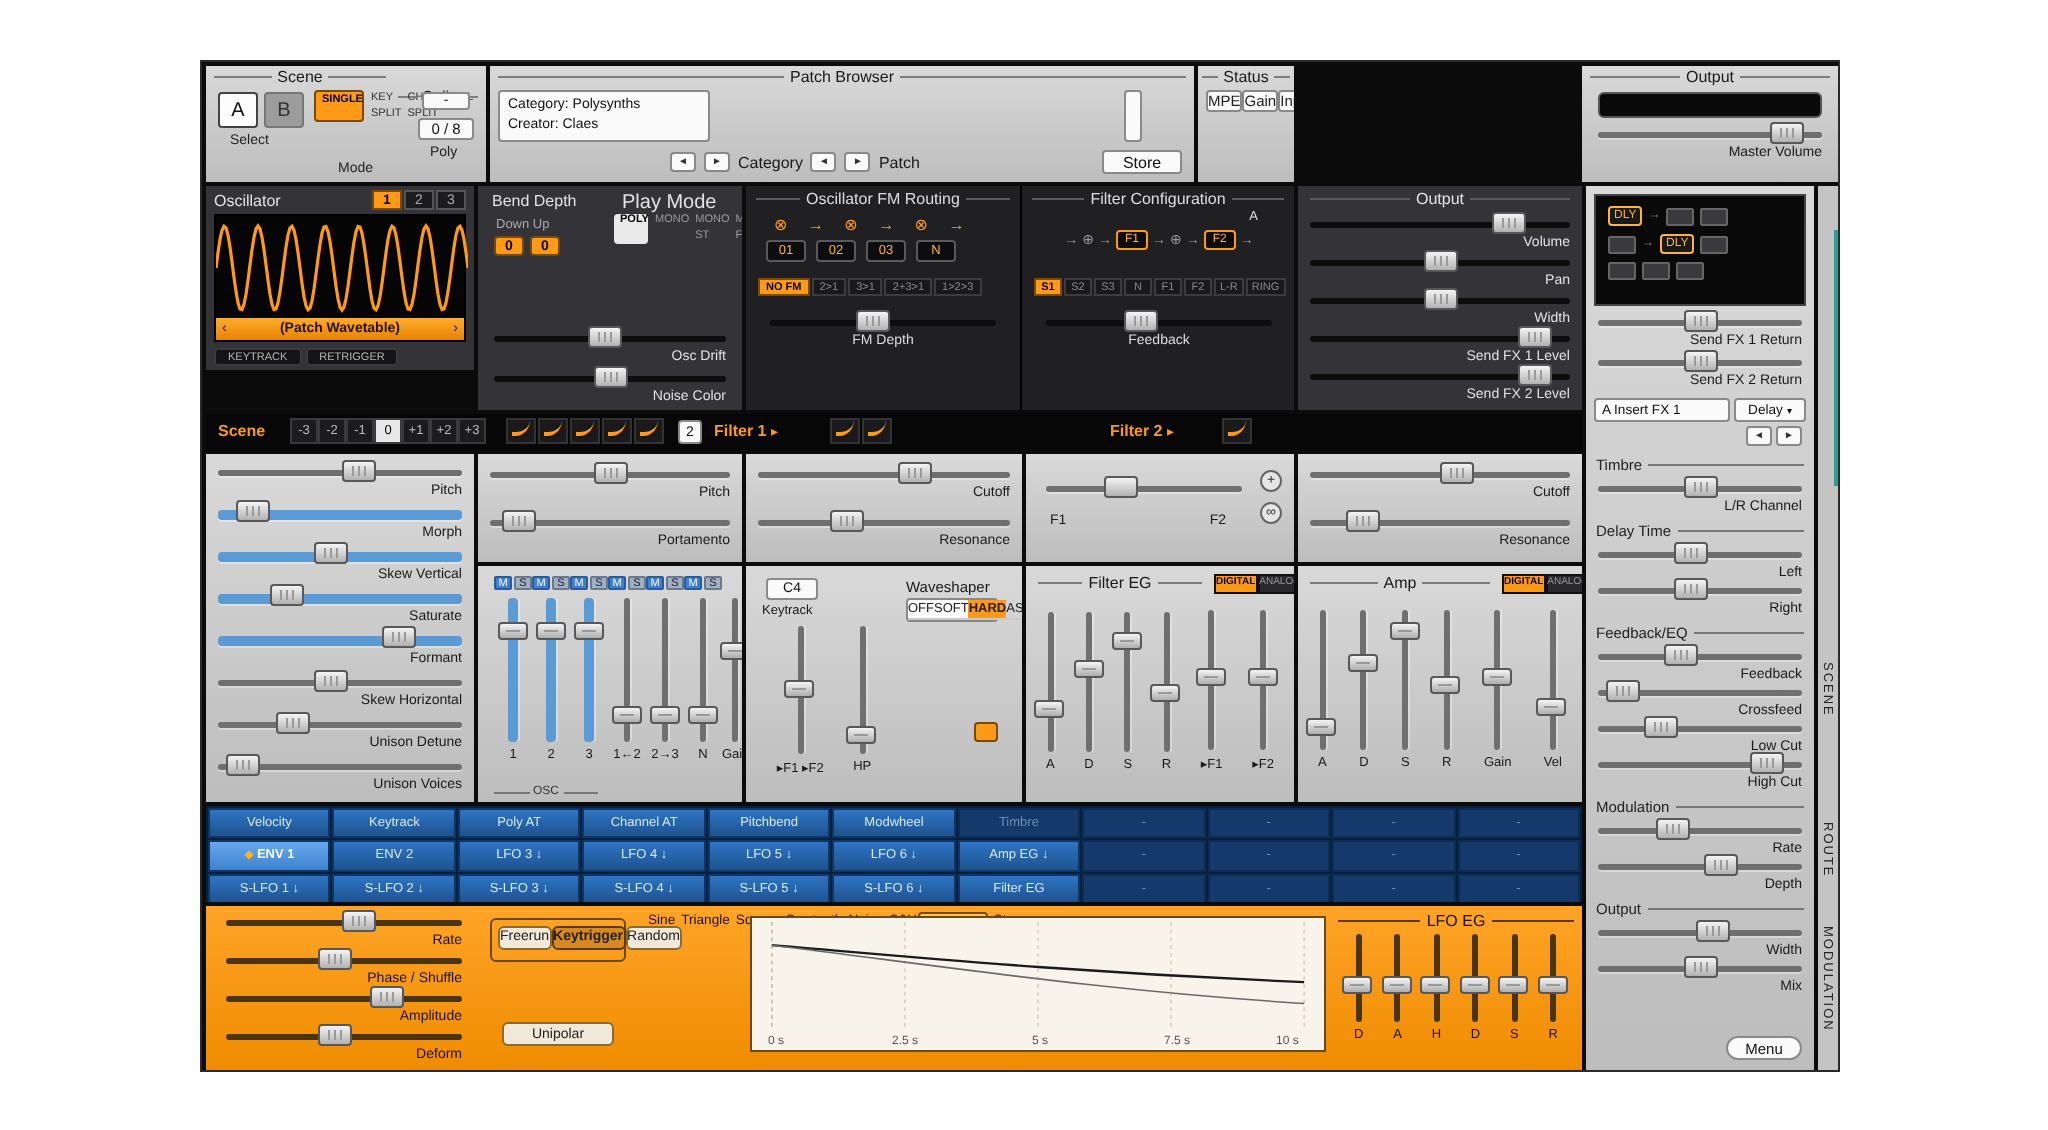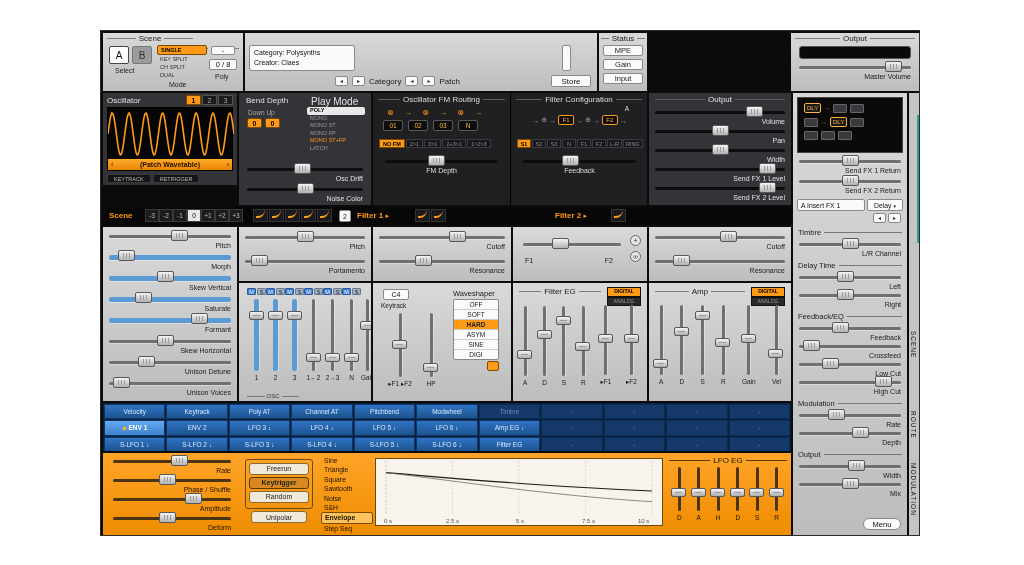--- a/index.html
+++ b/index.html
@@ -32,21 +32,21 @@
 .mb,.sb{width:9px;height:7px;font-size:5.5px;line-height:6px;text-align:center;border-radius:1px;color:#fff}
 .mb{background:#3d7fd6;border:1px solid #2a5a9a}
 .sb{background:#9fb0c2;border:1px solid #6a7a8a;color:#223}
 .vs-track{position:relative;width:3px;background:#6f6f6f;border-radius:2px;box-shadow:1px 0 0 rgba(255,255,255,.35)}
 .vs-track.mod{background:#5b9bd5;width:5px}
 .orange-panel .vs-track{background:#4a3510;box-shadow:none}
 .vs-handle{position:absolute;left:50%;width:15px;height:9px;margin-left:-8px;margin-bottom:-4px;background:linear-gradient(180deg,#f4f4f4,#aeaeae);border:1px solid #58585c;border-radius:2px}
 .vs-handle::after{content:"";position:absolute;left:3px;right:3px;top:3px;bottom:3px;background:repeating-linear-gradient(0deg,#9a9a9a 0 1px,transparent 1px 3px)}
 .vs-label{font-size:6.5px;margin-top:3px;white-space:nowrap;color:inherit}
 
-.opt-list{display:flex;flex-direction:column}
+.opt-list{display:flex;flex-direction:row}
 .seg-list{display:flex}
 
 #p-scene{left:2px;top:2px;width:140px;height:58px}
 .t-scene{position:absolute;left:4px;top:1px;width:86px}
 .t-split{position:absolute;left:96px;top:11px;width:40px}
 .scene-ab{position:absolute;left:6px;top:13px;display:flex;gap:3px}
 .ab-btn{width:20px;height:18px;font-size:10px;line-height:17px;text-align:center;border:1px solid #777;border-radius:2px;background:#9c9c9c;color:#333}
 .ab-btn.sel{background:#fdfdfd;color:#111;border-color:#444}
 .mode-list{position:absolute;left:54px;top:12px;width:50px}
 .mode-list .opt{font-size:5.5px;line-height:8px;padding-left:3px;color:#333}
@@ -271,20 +271,23 @@
         <div class="opt">DUAL</div>
       </div>
     <div class="split-val whitebox">-</div>
     <div class="poly-val whitebox">0 / 8</div>
     <div class="lbl lbl-select">Select</div>
     <div class="lbl lbl-mode">Mode</div>
     <div class="lbl lbl-poly">Poly</div>
   </div>
 
   <div class="panel light" id="p-patch">
+    <div class="htitle t-patch">
+        <span>Patch Browser</span>
+      </div>
     <div class="whitebox patch-info">
       <div>Category: Polysynths</div>
       <div>Creator: Claes</div>
     </div>
     <div class="whitebox patch-fav"></div>
     <div class="patch-nav">
       <span class="nav-b">◄</span>
       <span class="nav-b">►</span>
       <span>Category</span>
       <span class="nav-b">◄</span>

